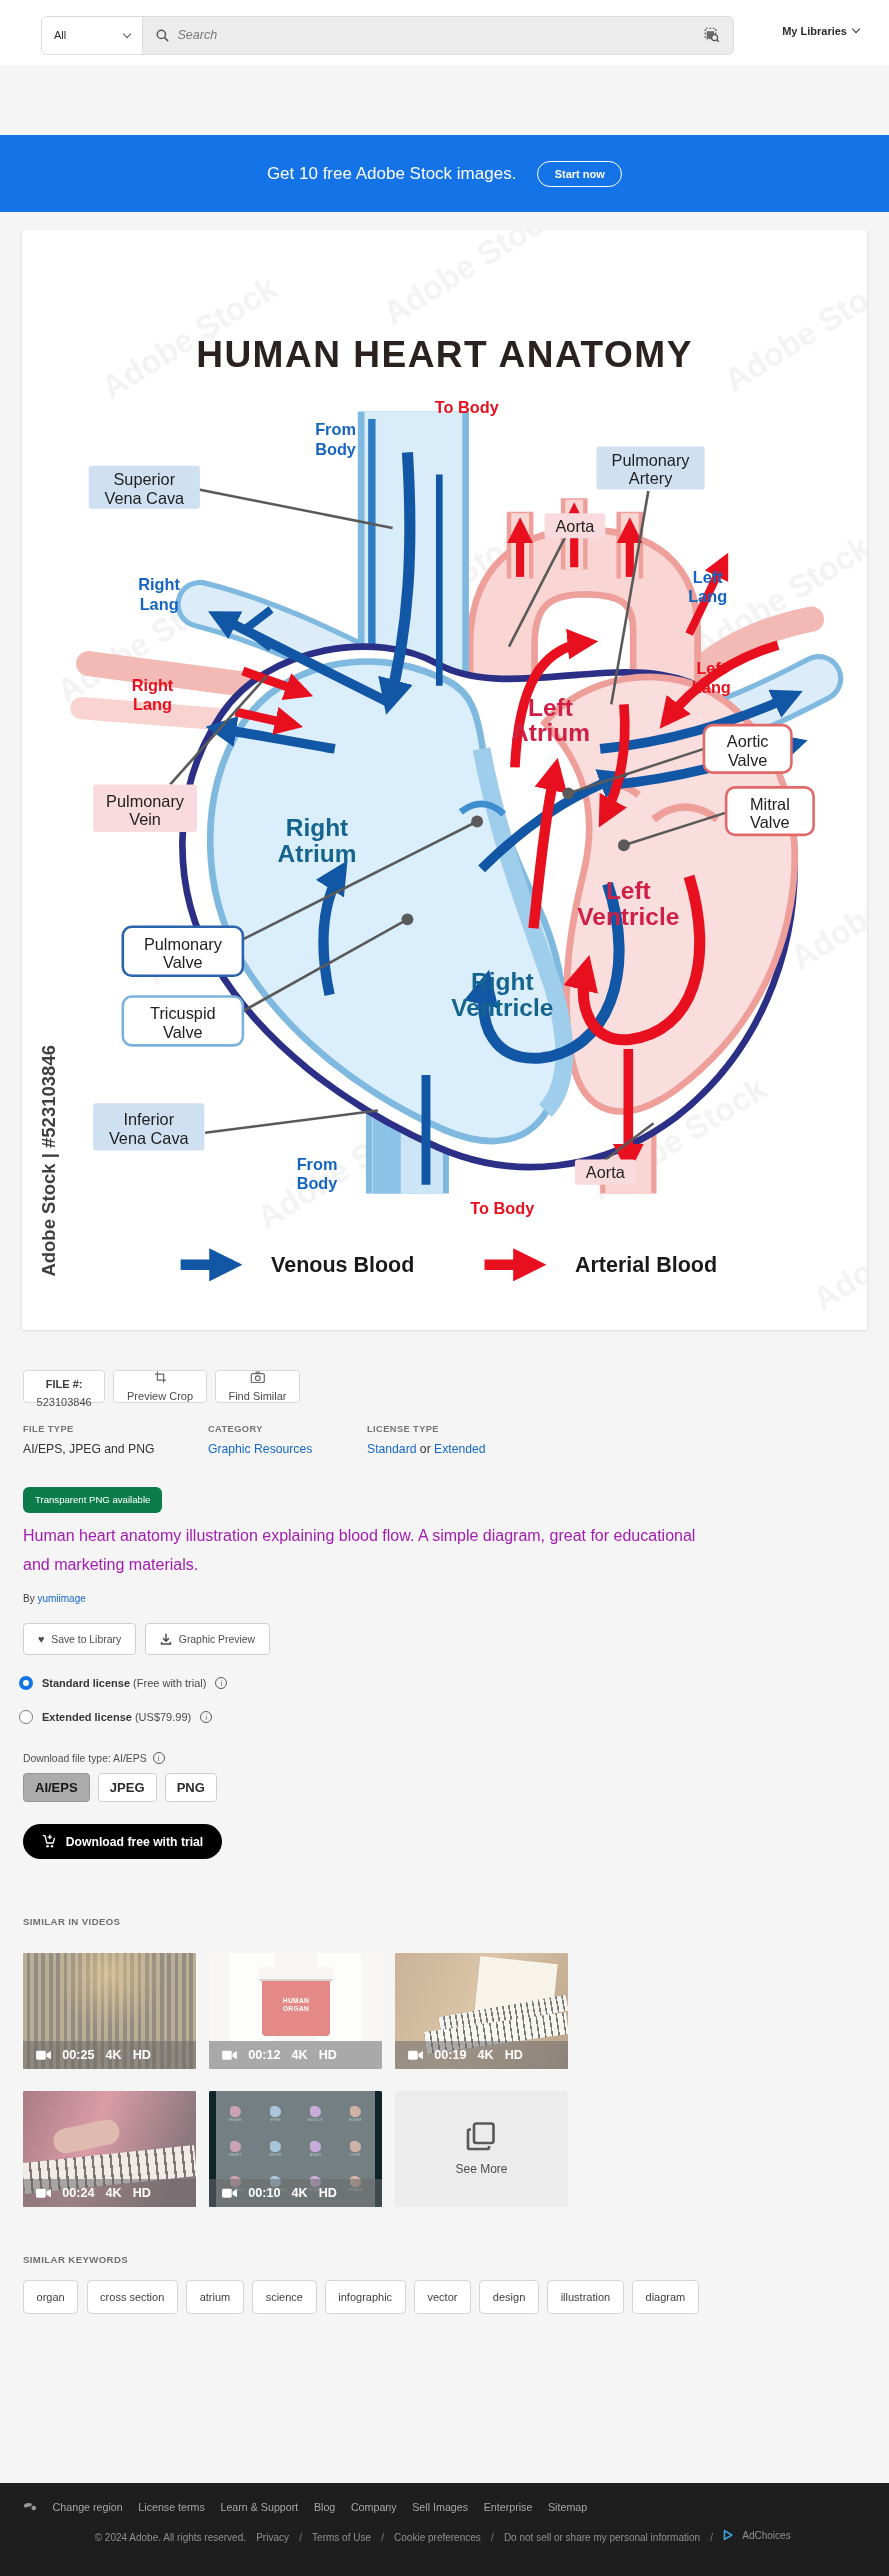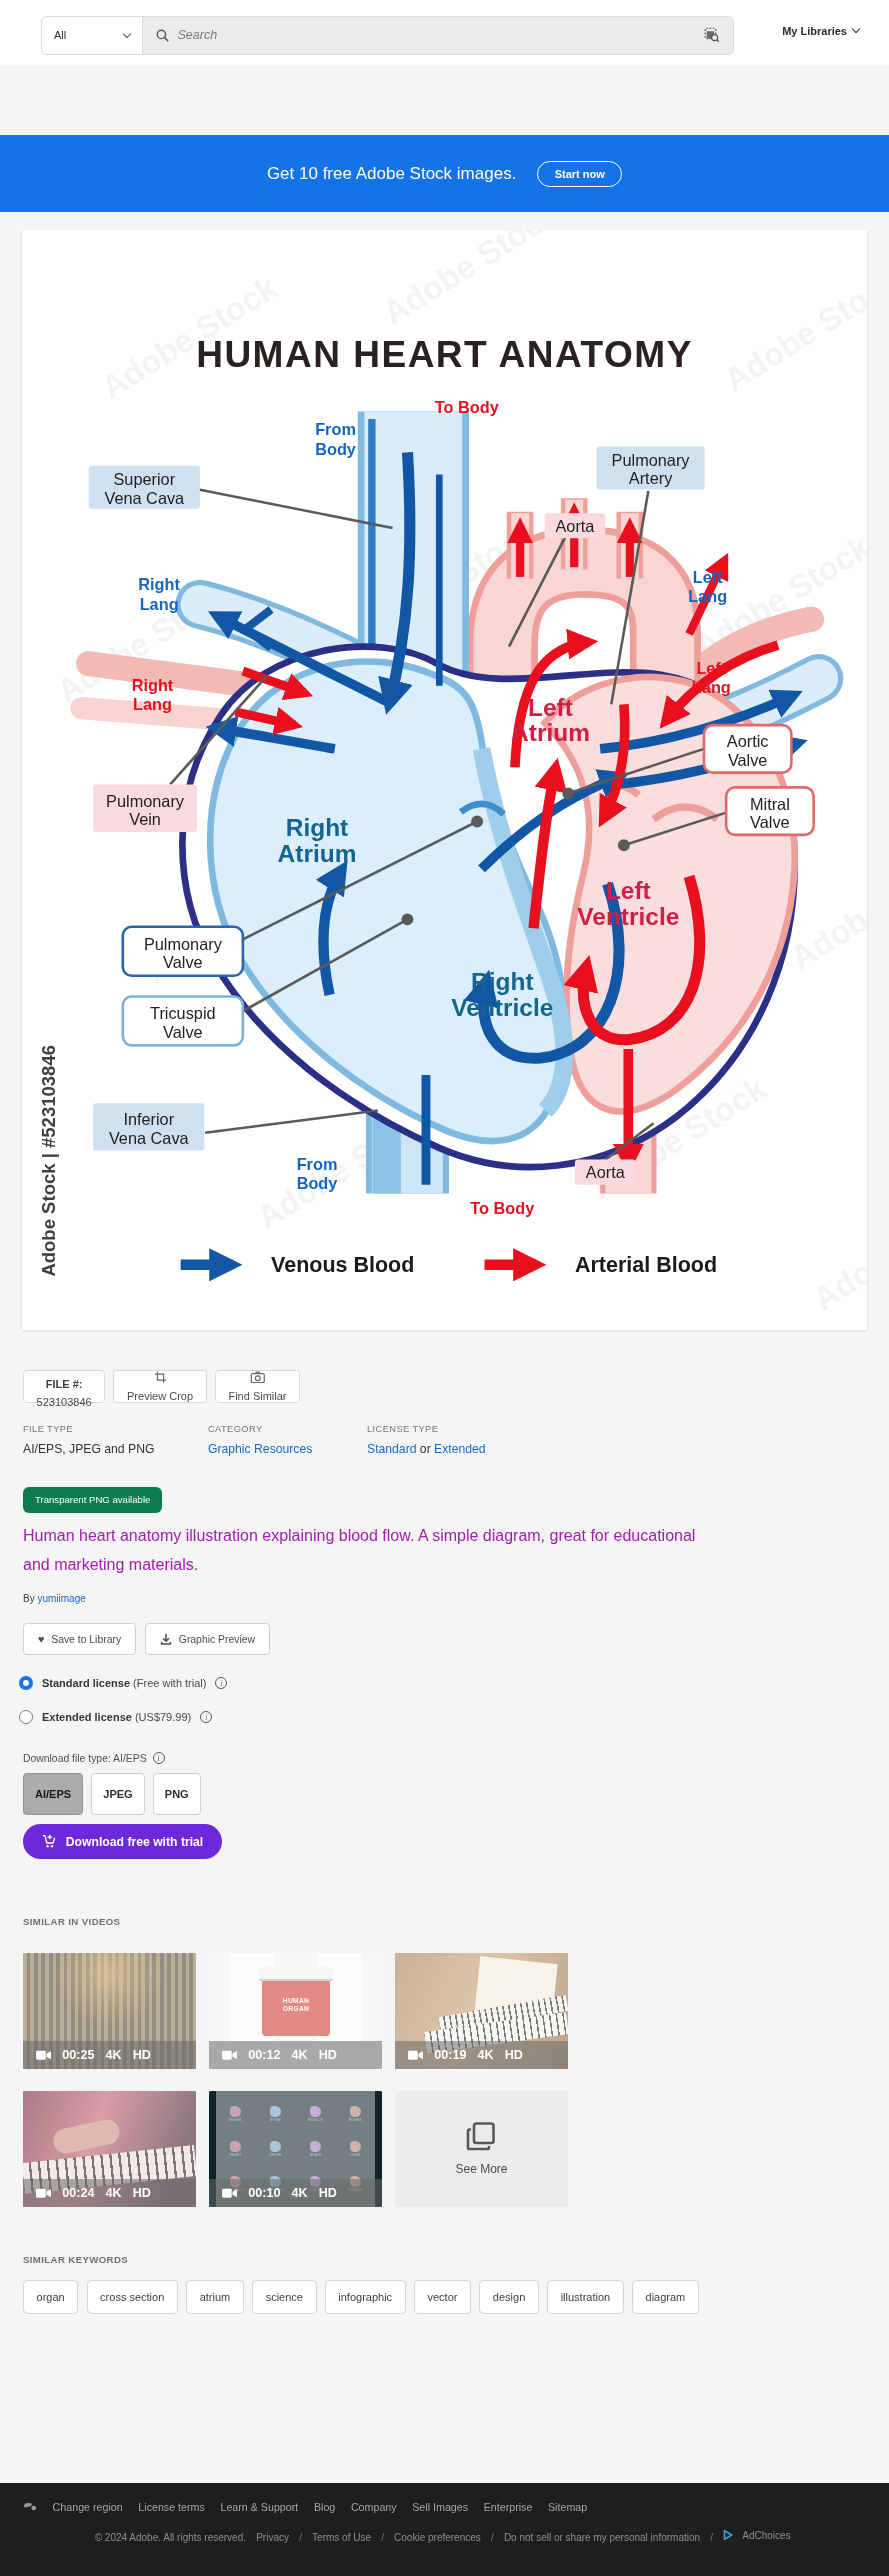--- a/index.html
+++ b/index.html
@@ -25,21 +25,21 @@
   .artwork-card{position:absolute;top:230px;left:22px;width:845px;height:1100px;background:#fff;box-shadow:0 0.7px 3px rgba(0,0,0,.14);}
 
   
   .actions-row{position:absolute;top:1370px;left:23px;display:flex;gap:8.2px;}
   .act-btn{height:33px;display:flex;align-items:center;gap:6.7px;background:#fff;border:0.7px solid #d8d8d8;border-radius:3.7px;padding:0 12.6px;font-size:11px;color:#4a4a4a;cursor:pointer;flex-direction:column;}
   .act-btn b{font-weight:700;color:#3c3c3c;}
 
   
   .meta-row{position:absolute;top:1424px;left:23px;display:flex;}
   .meta-col1{width:185px;}.meta-col2{width:159px;}
-  .meta-label{font-size:9.3px;font-weight:400;color:#757575;letter-spacing:0.4px;}
+  .meta-label{font-size:9.3px;font-weight:700;color:#757575;letter-spacing:0.4px;}
   .meta-value{font-size:12.2px;color:#333;margin-top:8.2px;}
   .blue-link{color:#1368c8;cursor:pointer;}
 
   
   .png-badge{position:absolute;top:1487px;left:23px;background:#0d7c4b;color:#fff;font-size:9.6px;border-radius:6px;padding:7.4px 12px;}
   .descr{position:absolute;top:1521px;left:23px;width:693px;font-size:16px;color:#a21caf;line-height:29px;}
   .byline{position:absolute;top:1593px;left:23px;font-size:10px;color:#3c3c3c;}
 
   
   .lib-actions{position:absolute;top:1623px;left:23px;display:flex;gap:9px;}
@@ -49,24 +49,24 @@
   
   .lic-row{position:absolute;left:19px;display:flex;align-items:center;gap:9px;font-size:11px;color:#4a4a4a;}
   .radio{width:14px;height:14px;border-radius:50%;background:#fff;}
   .radio.sel{border:4.1px solid #1473e6;}
   .radio.unsel{border:1.5px solid #7c7c7c;}
   .lic-name{font-weight:700;color:#363636;}
   .info-i{width:12px;height:12px;border:1.1px solid #5a5a5a;border-radius:50%;display:inline-flex;align-items:center;justify-content:center;font-size:7.4px;font-style:italic;font-family:"Liberation Serif",serif;color:#5a5a5a;}
 
   .dl-label{position:absolute;top:1752px;left:23px;display:flex;align-items:center;gap:6px;font-size:10.4px;color:#4f4f4f;}
   .segmented{position:absolute;top:1773px;left:23px;display:flex;gap:8.2px;}
-  .seg-btn{height:42px;border-radius:3.7px;padding:0 11px;font-size:11px;font-weight:700;color:#2c2c2c;background:#fff;border:0.7px solid #cfcfcf;display:flex;align-items:center;cursor:pointer;}
+  .seg-btn{height:29px;border-radius:3.7px;padding:0 11px;font-size:13px;font-weight:700;color:#2c2c2c;background:#fff;border:0.7px solid #cfcfcf;display:flex;align-items:center;cursor:pointer;}
   .seg-btn.sel{background:#ababab;border-color:#949494;color:#161616;}
 
-  .cta-btn{position:absolute;top:1824px;left:23px;height:35px;border:none;border-radius:18px;background:#6d28d9;color:#fff;font-size:12.2px;font-weight:600;display:flex;align-items:center;gap:8.2px;padding:0 19px;cursor:pointer;font-family:"Liberation Sans",sans-serif;}
+  .cta-btn{position:absolute;top:1824px;left:23px;height:35px;border:none;border-radius:18px;background:#000000;color:#fff;font-size:12.2px;font-weight:600;display:flex;align-items:center;gap:8.2px;padding:0 19px;cursor:pointer;font-family:"Liberation Sans",sans-serif;}
 
   
   .sec-heading{position:absolute;left:23px;font-size:9.6px;font-weight:700;color:#6f6f6f;letter-spacing:0.4px;}
   .vcard{position:absolute;width:173px;height:116px;overflow:hidden;border-radius:1.5px;background:#888;cursor:pointer;}
   .vfade{position:absolute;inset:0;background:rgba(255,255,255,.42);}
   .dbar{position:absolute;left:0;right:0;bottom:0;height:28px;background:rgba(105,105,105,.55);display:flex;align-items:center;gap:11px;padding-left:13.3px;color:#fff;font-size:12.6px;font-weight:700;}
   .t1{background:radial-gradient(circle at 50% 18%,rgba(225,175,85,.6),rgba(0,0,0,0) 42%),repeating-linear-gradient(90deg,#8a744a 0 3.7px,#463a25 3.7px 7.4px);background-color:#3e372a;}
   .t2{background:#f3f1ee;}
   .organ-box{position:absolute;left:53px;top:21px;width:68px;height:62px;background:#d2352f;border-radius:3.7px;display:flex;flex-direction:column;align-items:center;justify-content:center;line-height:8.2px;}
   .organ-box::before{content:"";position:absolute;top:-7.4px;left:-3px;right:-3px;height:12px;background:#f2efe9;border-radius:2.2px;border-bottom:2.2px solid #b8b2a8;}

